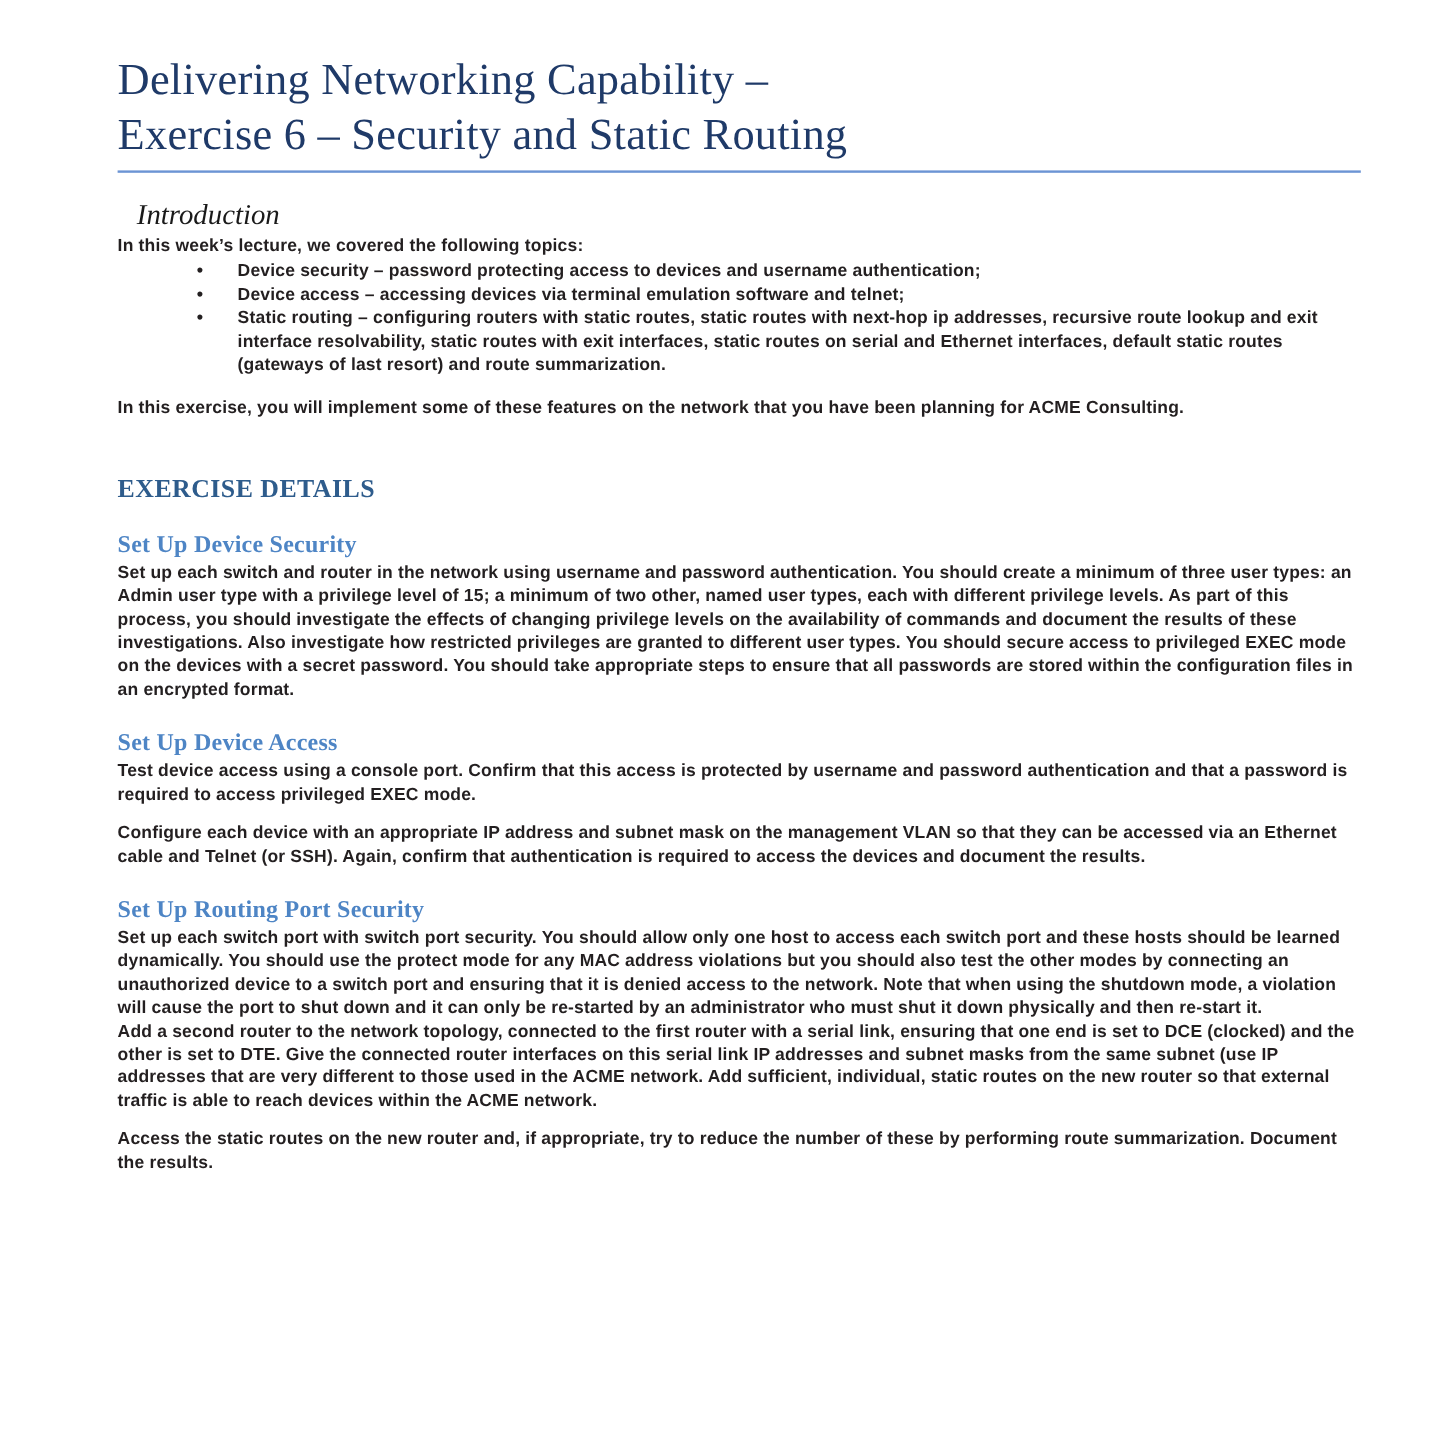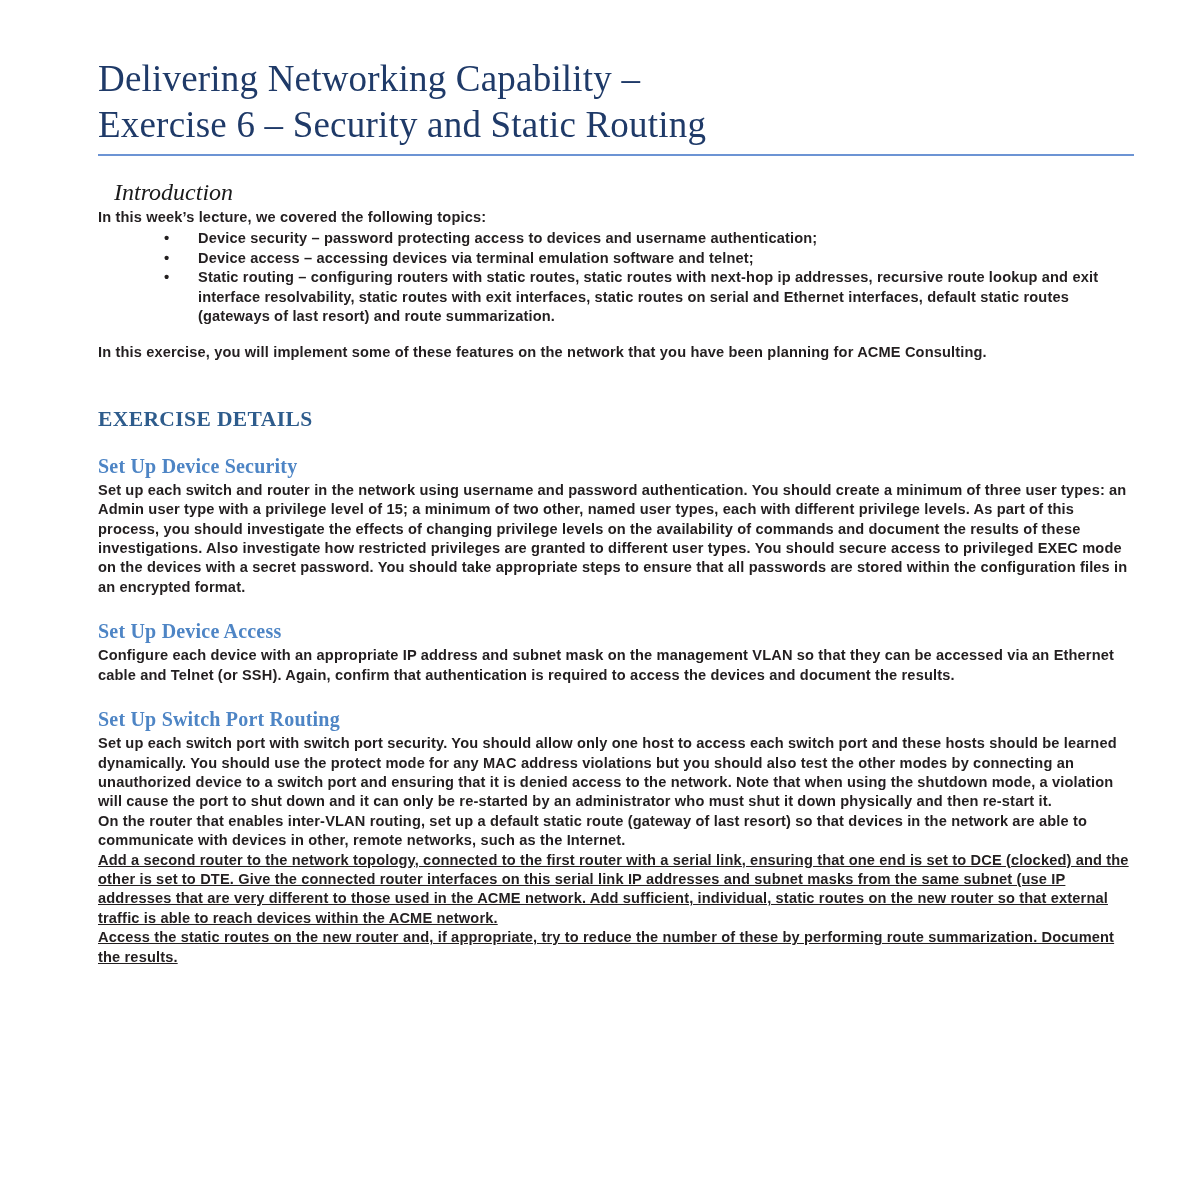--- a/index.html
+++ b/index.html
@@ -20,21 +20,21 @@
     width: 1200px;
     height: 1200px;
     background: #ffffff;
     box-sizing: border-box;
     padding: 0;
   }
 
   .content {
     position: absolute;
     left: 98px;
-    top: 56px;
+    top: 44px;
     width: 1036px;
   }
 
   
   .doc-title {
     font-family: "Liberation Serif", serif;
     font-size: 37px;
     line-height: 46px;
     font-weight: 400;
     color: #1F3A68;
@@ -112,21 +112,21 @@
     font-family: "Liberation Serif", serif;
     font-size: 20px;
     line-height: 24px;
     font-weight: 700;
     color: #4E85C5;
     letter-spacing: 0.2px;
     margin: 22px 0 3px 0;
   }
 
   .sec-block { margin: 0; }
-  .sec-block .body-text + .body-text { margin-top: 0; text-decoration: underline; }
+  .sec-block .body-text + .body-text { margin-top: 12px; }
 </style>
 </head>
 <body>
 
 <div class="page">
   <div class="content">
 
     <h1 class="doc-title">Delivering Networking Capability –
 Exercise 6 – Security and Static Routing</h1>
 
@@ -144,28 +144,28 @@
 
     <h2 class="section-h1">EXERCISE DETAILS</h2>
 
     <div class="sec-block">
       <h3 class="section-h2">Set Up Device Security</h3>
       <p class="body-text">Set up each switch and router in the network using username and password authentication. You should create a minimum of three user types: an Admin user type with a privilege level of 15; a minimum of two other, named user types, each with different privilege levels. As part of this process, you should investigate the effects of changing privilege levels on the availability of commands and document the results of these investigations. Also investigate how restricted privileges are granted to different user types. You should secure access to privileged EXEC mode on the devices with a secret password. You should take appropriate steps to ensure that all passwords are stored within the configuration files in an encrypted format.</p>
     </div>
 
     <div class="sec-block">
       <h3 class="section-h2">Set Up Device Access</h3>
+      <p class="body-text">Test device access using a console port. Confirm that this access is protected by username and password authentication and that a password is required to access privileged EXEC mode.</p>
       <p class="body-text">Configure each device with an appropriate IP address and subnet mask on the management VLAN so that they can be accessed via an Ethernet cable and Telnet (or SSH). Again, confirm that authentication is required to access the devices and document the results.</p>
     </div>
 
     <div class="sec-block">
-      <h3 class="section-h2">Set Up Switch Port Routing</h3>
+      <h3 class="section-h2">Set Up Routing Port Security</h3>
       <p class="body-text">Set up each switch port with switch port security. You should allow only one host to access each switch port and these hosts should be learned dynamically. You should use the protect mode for any MAC address violations but you should also test the other modes by connecting an unauthorized device to a switch port and ensuring that it is denied access to the network. Note that when using the shutdown mode, a violation will cause the port to shut down and it can only be re-started by an administrator who must shut it down physically and then re-start it.</p>
     </div>
 
     <div class="sec-block">
-      <p class="body-text">On the router that enables inter-VLAN routing, set up a default static route (gateway of last resort) so that devices in the network are able to communicate with devices in other, remote networks, such as the Internet.</p>
       <p class="body-text">Add a second router to the network topology, connected to the first router with a serial link, ensuring that one end is set to DCE (clocked) and the other is set to DTE. Give the connected router interfaces on this serial link IP addresses and subnet masks from the same subnet (use IP addresses that are very different to those used in the ACME network. Add sufficient, individual, static routes on the new router so that external traffic is able to reach devices within the ACME network.</p>
       <p class="body-text">Access the static routes on the new router and, if appropriate, try to reduce the number of these by performing route summarization. Document the results.</p>
     </div>
 
   </div>
 </div>
 
 </body></html>

